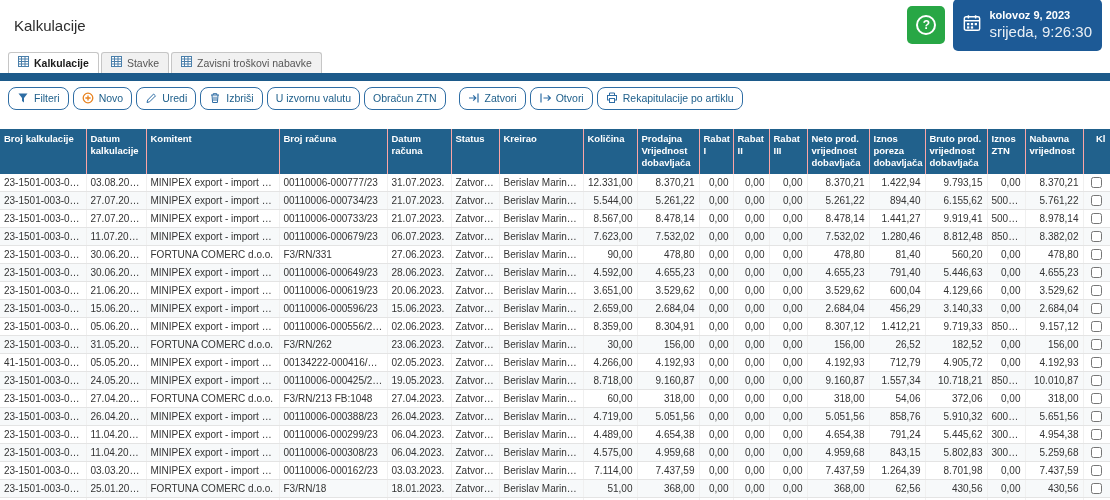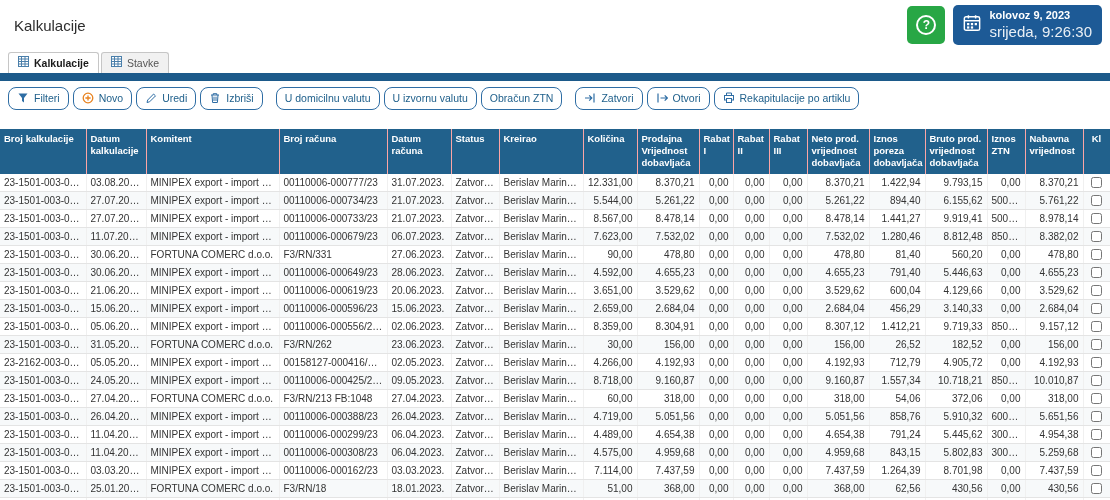--- a/index.html
+++ b/index.html
@@ -8,21 +8,21 @@
 
   
   .topbar { height:50px; display:flex; justify-content:space-between; align-items:center;
     padding:6px 8px 6px 14px; background:#fff; }
   .page-title { font-size:15px; font-weight:500; color:#2d2d2d; }
   .top-right { display:flex; gap:8px; align-items:center; }
   .help-btn { width:38px; height:38px; background:#28a745; border:none; border-radius:5px;
     display:flex; align-items:center; justify-content:center; cursor:pointer; }
   .help-q { width:20px; height:20px; border:2px solid #fff; border-radius:50%; color:#fff;
     font-size:12px; font-weight:bold; display:flex; align-items:center; justify-content:center; }
-  .date-widget { height:40px; min-width:118px; background:#1d5a96; border-radius:5px; color:#fff;
+  .date-widget { height:52px; min-width:118px; background:#1d5a96; border-radius:5px; color:#fff;
     display:flex; align-items:center; gap:8px; padding:8px 10px; cursor:pointer; }
   .date-lines { display:flex; flex-direction:column; line-height:1.25; }
   .date-line { font-size:11px; font-weight:bold; }
   .time-line { font-size:15px; opacity:.9; }
 
   
   .tabs { display:flex; gap:2px; padding-left:8px; align-items:flex-end; height:23px; }
   .tab { display:inline-flex; align-items:center; gap:5px; padding:3px 9px 4px; font-size:10.5px;
     background:#f1f1f1; border:1px solid #c6c6c6; border-bottom:none; border-radius:3px 3px 0 0;
     color:#555; cursor:pointer; white-space:nowrap; }
@@ -37,21 +37,21 @@
     white-space:nowrap; line-height:1.2; }
   .btn .icon { display:inline-flex; align-items:center; }
   .group-start { margin-left:9px; }
 
   
   .grid-wrap { margin-top:13px; }
   table.grid { width:1110px; border-collapse:collapse; table-layout:fixed; }
   .grid thead th { background:#21618c; color:#fff; font-weight:bold; font-size:9.5px;
     text-align:left; vertical-align:top; padding:4px 4px; line-height:1.3;
     border-right:1px solid #fca5a5; height:44px; }
-  .grid thead th.check { text-align:center; }
+  .grid thead th.check { text-align:right; }
   .grid tbody td { font-size:10px; padding:2px 4px; height:17px; line-height:13px;
     border-bottom:1px solid #e4e4e4; border-right:1px solid #f0f0f0;
     white-space:nowrap; overflow:hidden; text-overflow:ellipsis; background-clip:padding-box; }
   .grid tbody tr:nth-child(even) td { background-color:#f7f9fa; }
   .grid td.num { text-align:right; }
   .grid td.check { text-align:center; overflow:visible; }
   .grid input[type=checkbox] { width:11px; height:11px; vertical-align:middle; cursor:pointer; }
 </style>
 </head>
 <body>
@@ -91,20 +91,27 @@
         </svg></span>
       <span>Kalkulacije</span>
     </div>
     <div class="tab">
       <span class="icon"><svg width="11" height="11" viewBox="0 0 11 11">
           <rect x="0.5" y="0.5" width="10" height="10" fill="#fff" stroke="#4a7faa"></rect>
           <path d="M0.5 3h10M0.5 5.5h10M0.5 8h10M3.5 0.5v10M7 0.5v10" stroke="#4a7faa" fill="none"></path>
         </svg></span>
       <span>Stavke</span>
     </div>
+    <div class="tab">
+      <span class="icon"><svg width="11" height="11" viewBox="0 0 11 11">
+          <rect x="0.5" y="0.5" width="10" height="10" fill="#fff" stroke="#4a7faa"></rect>
+          <path d="M0.5 3h10M0.5 5.5h10M0.5 8h10M3.5 0.5v10M7 0.5v10" stroke="#4a7faa" fill="none"></path>
+        </svg></span>
+      <span>Zavisni troškovi nabavke</span>
+    </div>
   </div>
 <div class="blue-strip"></div>
 
 <div class="toolbar">
   <span class="tb-buttons" id="tb-buttons">
       <button class="btn">
         <span class="icon">
           <svg width="12" height="12" viewBox="0 0 12 12">
             <path d="M1.5 1.5h9L7 6v4.5L5 9V6z" fill="#2e6da4"></path>
           </svg>
@@ -128,23 +135,20 @@
         </span>
         <span>Uredi</span>
       </button>
       <button class="btn">
         <span class="icon">
           <svg width="12" height="12" viewBox="0 0 12 12">
             <path d="M2 3h8M4.2 3V1.7h3.6V3M3 3l.6 7.5h4.8L9 3M5 4.7v4.3M7 4.7v4.3" fill="none" stroke="#2e6da4"></path>
           </svg>
         </span>
         <span>Izbriši</span>
-      </button>
-      <button class="btn group-start">
-        <span>U domicilnu valutu</span>
       </button>
       <button class="btn">
         <span>U izvornu valutu</span>
       </button>
       <button class="btn">
         <span>Obračun ZTN</span>
       </button>
       <button class="btn group-start">
         <span class="icon">
           <svg width="12" height="12" viewBox="0 0 12 12">
@@ -416,45 +420,45 @@
           <td class="num">0,00</td>
           <td class="num">0,00</td>
           <td class="num">156,00</td>
           <td class="num">26,52</td>
           <td class="num">182,52</td>
           <td class="num">0,00</td>
           <td class="num">156,00</td>
           <td class="check"><input type="checkbox" style=""></td>
         </tr>
         <tr>
-          <td class="">23-2162-003-0008</td>
+          <td class="">41-1501-003-0008</td>
           <td class="">05.05.2023.</td>
           <td class="">MINIPEX export - import d.o.o.</td>
-          <td class="">00158127-000416/23 f</td>
+          <td class="">00134222-000416/23 f</td>
           <td class="">02.05.2023.</td>
           <td class="">Zatvorena</td>
           <td class="">Berislav Marinčić</td>
           <td class="num">4.266,00</td>
           <td class="num">4.192,93</td>
           <td class="num">0,00</td>
           <td class="num">0,00</td>
           <td class="num">0,00</td>
           <td class="num">4.192,93</td>
           <td class="num">712,79</td>
           <td class="num">4.905,72</td>
           <td class="num">0,00</td>
           <td class="num">4.192,93</td>
           <td class="check"><input type="checkbox" style=""></td>
         </tr>
         <tr>
           <td class="">23-1501-003-0007</td>
           <td class="">24.05.2023.</td>
           <td class="">MINIPEX export - import d.o.o.</td>
           <td class="">00110006-000425/23 F</td>
-          <td class="">09.05.2023.</td>
+          <td class="">19.05.2023.</td>
           <td class="">Zatvorena</td>
           <td class="">Berislav Marinčić</td>
           <td class="num">8.718,00</td>
           <td class="num">9.160,87</td>
           <td class="num">0,00</td>
           <td class="num">0,00</td>
           <td class="num">0,00</td>
           <td class="num">9.160,87</td>
           <td class="num">1.557,34</td>
           <td class="num">10.718,21</td>

